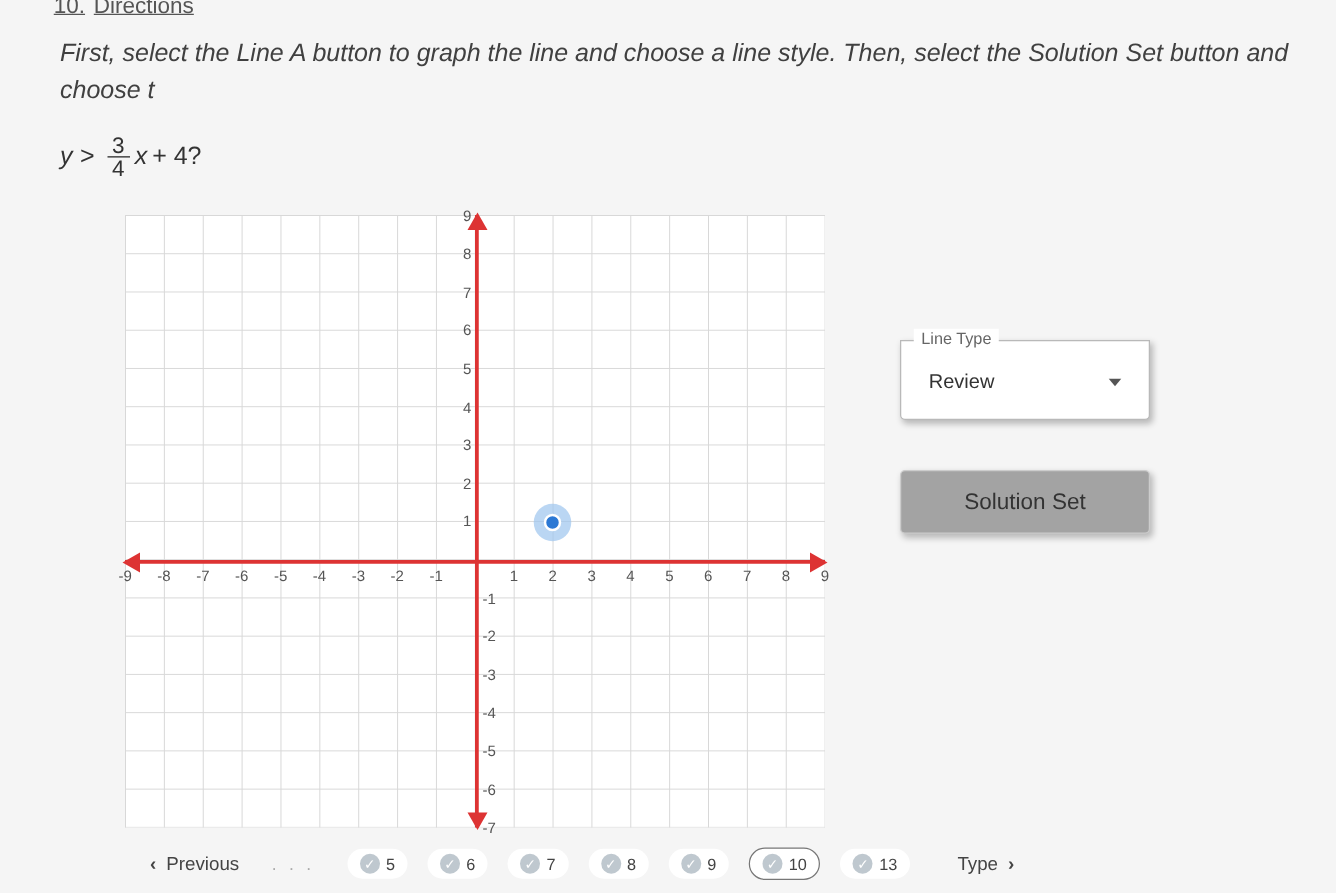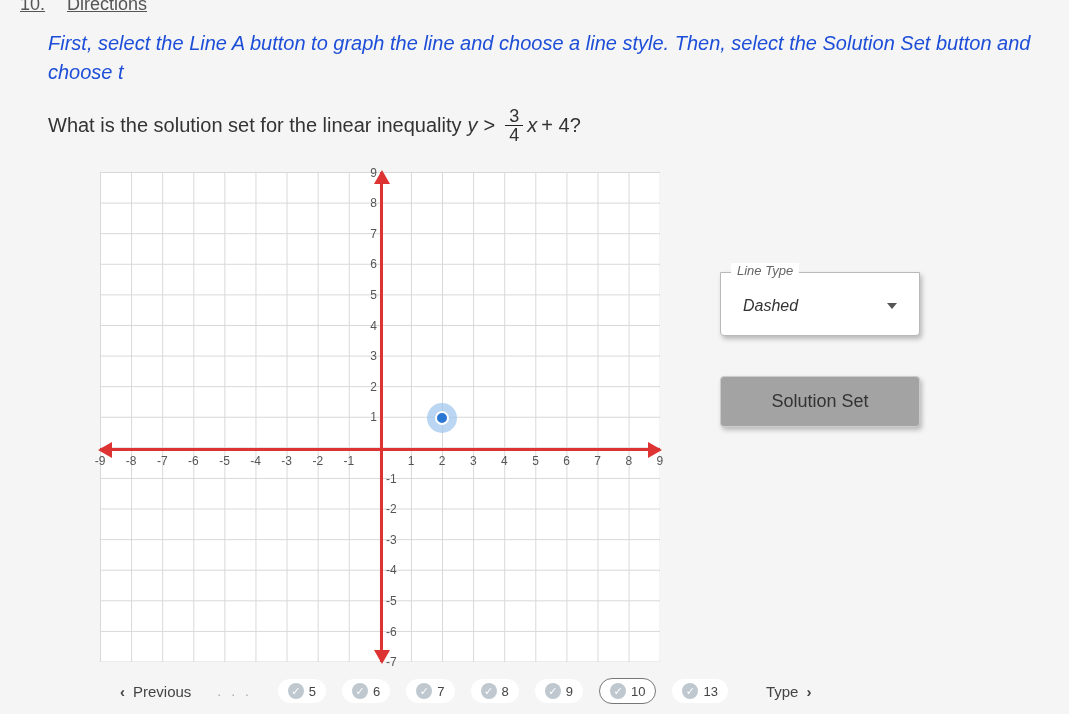--- a/index.html
+++ b/index.html
@@ -17,27 +17,28 @@
   }
   .qnum {
     font-size: 18px;
     color: #555;
     text-decoration: underline;
     font-weight: 500;
     margin-top: -6px;
   }
   .directions-row {
     display: flex;
-    gap: 22px;
+    gap: 7px;
     align-items: baseline;
+    margin-left: 23px;
   }
   .instr {
     font-size: 20px;
     font-style: italic;
-    color: #1d4ed8;
+    color: #404040;
     margin: 14px 0 0 28px;
     line-height: 1.45;
     white-space: normal;
   }
   .question {
     font-size: 20px;
     color: #333;
     margin: 20px 0 0 28px;
     display: flex;
     align-items: center;
@@ -141,21 +142,20 @@
     box-shadow: 2px 3px 5px rgba(0,0,0,.25);
   }
   .fieldset {
     width: 200px;
     border: 1px solid #b9b9b9;
     border-radius: 0 0 4px 4px;
     padding: 16px 12px 12px 12px;
     background: #fff;
     box-shadow: 2px 3px 5px rgba(0,0,0,.25);
     position: relative;
-    font-style: italic;
   }
   .legend {
     position: absolute;
     top: -10px; left: 10px;
     background: #fff;
     padding: 0 6px;
     font-size: 13px;
     color: #666;
   }
   .dropdown {
@@ -242,21 +242,20 @@
 
 <div class="page">
   <div class="directions-row">
     <span class="qnum">10.</span>
     <span class="qnum" style="text-decoration:underline">Directions</span>
   </div>
 
   <div class="instr">First, select the Line A button to graph the line and choose a line style. Then, select the Solution Set button and choose t</div>
 
   <div class="question">
-    <span class="lead">What is the solution set for the linear inequality</span>
     <span class="sym">y</span>
     <span style="margin:0 6px">&gt;</span>
     <span class="frac">
       <span class="num">3</span>
       <span class="den">4</span>
     </span>
     <span class="sym">x</span>
     <span class="after" style="margin-left:4px">+ 4?</span>
   </div>
 
@@ -310,21 +309,21 @@
         <div class="ticklabel xl" style="left: 466.6px;">6</div>
         <div class="ticklabel xl" style="left: 497.7px;">7</div>
         <div class="ticklabel xl" style="left: 528.8px;">8</div>
         <div class="ticklabel xl" style="left: 559.9px;">9</div>
       </div>
 
     <div class="sidepanel">
       <div class="fieldset">
         <span class="legend">Line Type</span>
         <div class="dropdown">
-          <span>Dashed</span>
+          <span>Review</span>
           <span class="caret"></span>
         </div>
       </div>
       <div class="btn-solution">Solution Set</div>
     </div>
   </div>
 </div>
 
 <div class="bottomnav">
   <div class="prev">

